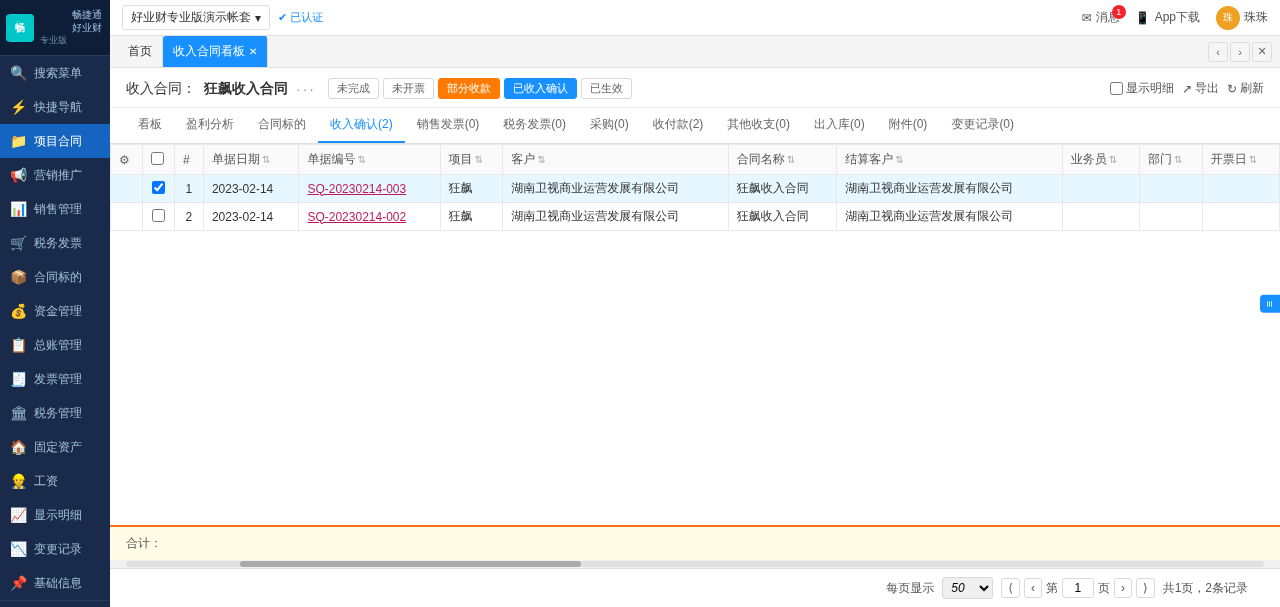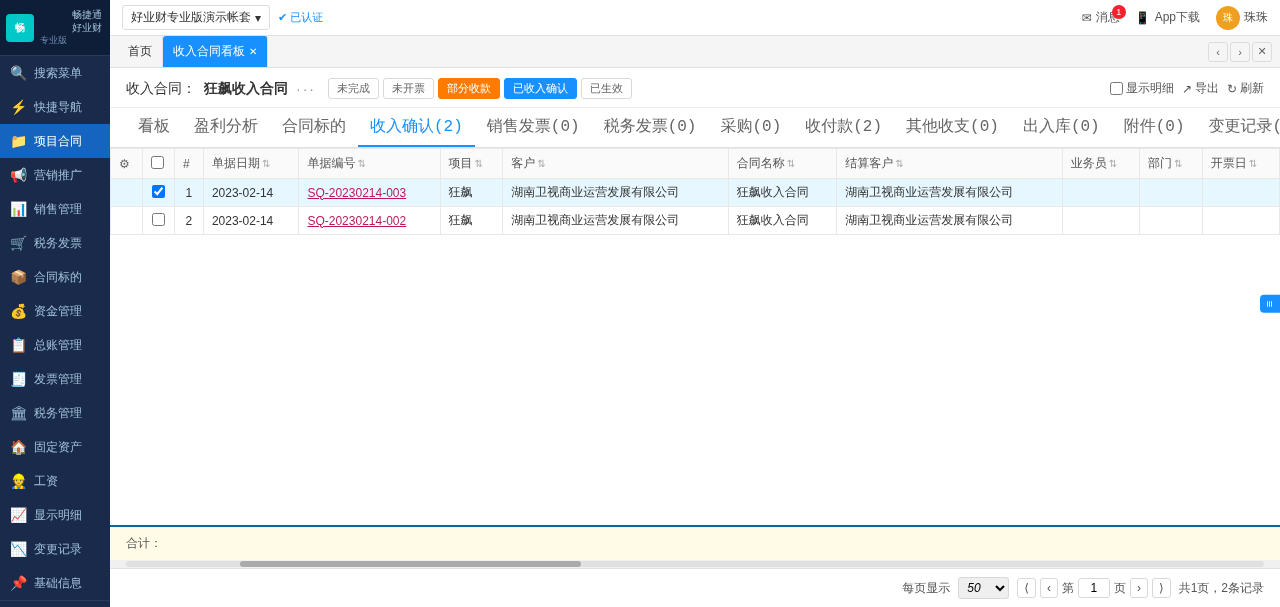--- a/index.html
+++ b/index.html
@@ -47,43 +47,43 @@
     .status-buttons { display: flex; gap: 4px; }
     .status-btn { padding: 2px 8px; border-radius: 3px; border: 1px solid #d9d9d9; font-size: 11px; cursor: pointer; color: #666; background: #fff; }
     .status-btn.orange { background: #ff7a00; color: #fff; border-color: #ff7a00; }
     .status-btn.active-status { background: #1890ff; color: #fff; border-color: #1890ff; }
     .contract-actions { display: flex; align-items: flex-start; gap: 8px; }
     .action-btn { display: flex; align-items: center; gap: 3px; font-size: 12px; color: #555; cursor: pointer; }
     .show-detail-cb { display: flex; align-items: center; gap: 3px; font-size: 12px; color: #555; }
 
     
     .sub-tabs { display: flex; border-bottom: 1px solid #e0e0e0; padding: 0 16px; flex-shrink: 0; }
-    .sub-tab { padding: 8px 12px; font-size: 16px; color: #666; cursor: pointer; border-bottom: 2px solid transparent; white-space: nowrap; font-family: Liberation Mono, monospace; }
+    .sub-tab { padding: 8px 12px; font-size: 12px; color: #666; cursor: pointer; border-bottom: 2px solid transparent; white-space: nowrap; }
     .sub-tab.active { color: #1890ff; border-bottom-color: #1890ff; font-weight: 500; }
 
     
     .table-wrapper { flex: 1; overflow: auto; }
     .data-table { width: 100%; border-collapse: collapse; font-size: 12px; min-width: 900px; }
     .data-table th { background: #fafafa; border: 1px solid #e8e8e8; padding: 6px 8px; text-align: left; color: #555; font-weight: normal; position: sticky; top: 0; white-space: nowrap; }
     .data-table th .sort-icon { color: #aaa; margin-left: 2px; font-size: 10px; }
     .data-table td { border: 1px solid #e8e8e8; padding: 5px 8px; color: #333; white-space: nowrap; }
     .data-table tr.row-selected td { background: #e6f7ff; }
     .th-settings { width: 32px; text-align: center; }
     .th-checkbox { width: 32px; text-align: center; }
     .row-num { text-align: center; color: #999; }
     .checkbox-cell { text-align: center; }
     .link-text { color: #be185d; cursor: pointer; text-decoration: underline; }
     .gear-icon { cursor: pointer; color: #666; }
 
     
-    .summary-row { background: #fffbe6; border-top: 2px solid #0369a1; padding: 8px 16px; display: flex; align-items: center; gap: 8px; flex-shrink: 0; }
+    .summary-row { background: #fffbe6; border-top: 2px solid #f97316; padding: 8px 16px; display: flex; align-items: center; gap: 8px; flex-shrink: 0; }
     .summary-label { font-size: 12px; color: #555; font-weight: 500; }
 
     
-    .pagination { display: flex; align-items: center; justify-content: flex-end; padding: 8px 16px; border-top: 1px solid #e0e0e0; gap: 8px; font-size: 12px; color: #555; flex-shrink: 0; }
+    .pagination { display: flex; align-items: center; justify-content: flex-end; padding: 8px 32px; border-top: 1px solid #e0e0e0; gap: 8px; font-size: 12px; color: #555; flex-shrink: 0; }
     .pagination-select { border: 1px solid #d9d9d9; border-radius: 3px; padding: 2px 4px; font-size: 12px; font-style: italic; }
     .pagination-nav { display: flex; align-items: center; gap: 4px; }
     .pager-btn { border: 1px solid #d9d9d9; border-radius: 3px; padding: 2px 6px; cursor: pointer; background: #fff; font-size: 12px; color: #555; }
     .page-input { border: 1px solid #d9d9d9; border-radius: 3px; padding: 2px 4px; width: 32px; text-align: center; font-size: 12px; }
     .scrollbar-area { height: 8px; background: #f0f0f0; display: flex; align-items: center; padding: 0 16px; flex-shrink: 0; }
     .scrollbar-track { flex: 1; background: #e0e0e0; border-radius: 4px; height: 6px; position: relative; }
     .scrollbar-thumb { width: 30%; background: #aaa; border-radius: 4px; height: 6px; margin-left: 10%; }
 
     
     .right-float-btn { position: fixed; right: 0; top: 50%; transform: translateY(-50%); background: #1890ff; color: white; padding: 6px 4px; border-radius: 4px 0 0 4px; cursor: pointer; font-size: 11px; writing-mode: vertical-rl; }

